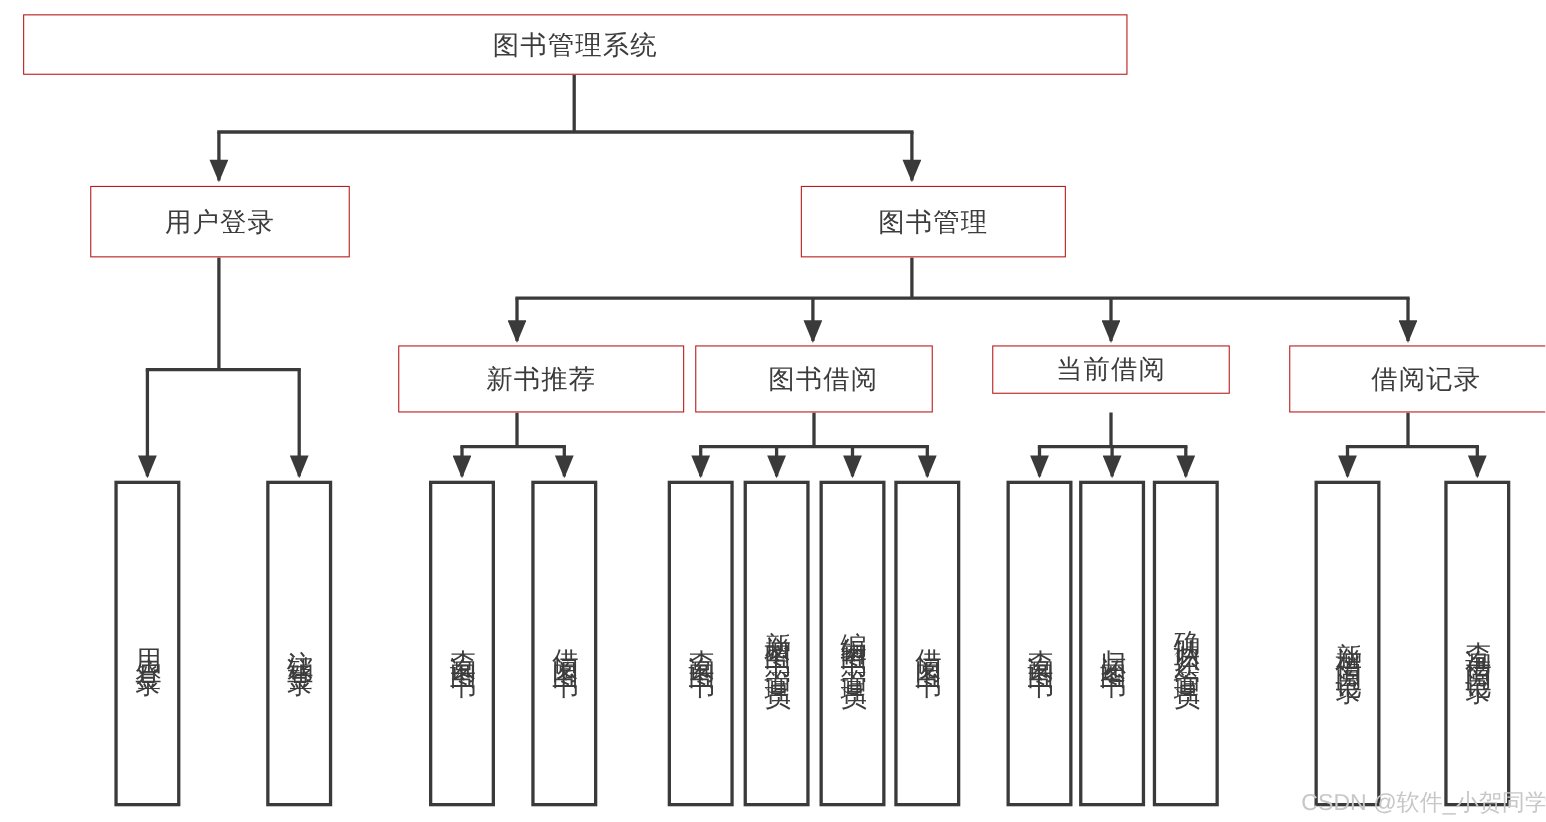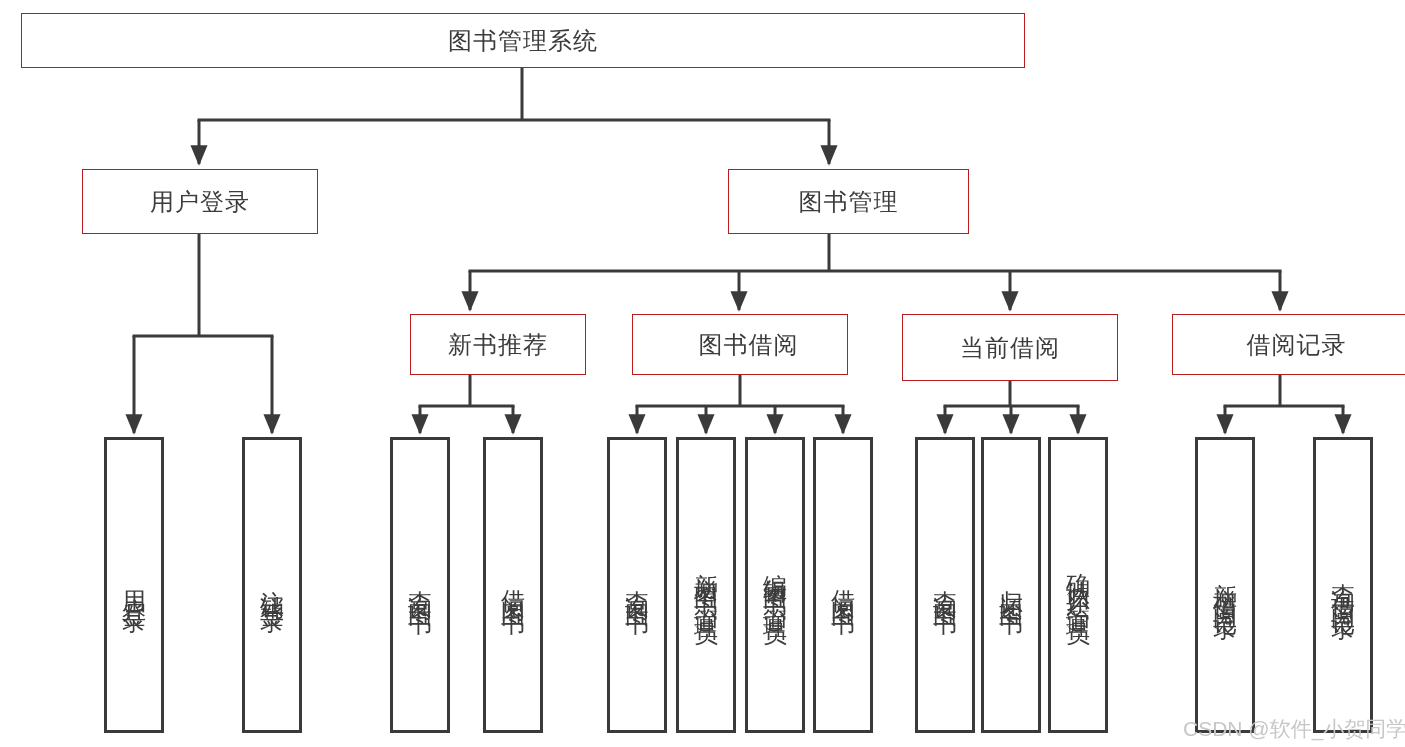--- a/index.html
+++ b/index.html
@@ -117,23 +117,23 @@
       <line x1="1225" y1="406" x2="1225" y2="433" marker-end="url(#arr)"></line>
       <line x1="1343" y1="406" x2="1343" y2="433" marker-end="url(#arr)"></line>
     </g>
   </svg>
 
   <div class="hbox" style="left:21px; top:13px; width:1004px; height:55px;">图书管理系统</div>
 
   <div class="hbox" style="left:82px; top:169px; width:236px; height:65px;">用户登录</div>
   <div class="hbox" style="left:711px; top:169px; width:241px; height:65px;margin-left:17px;">图书管理</div>
 
-  <div class="hbox" style="left:362px; top:314px; width:176px; height:61px;margin-left:48px;">新书推荐</div>
+  <div class="hbox" style="left:362px; top:314px; width:260px; height:61px;">新书推荐</div>
   <div class="hbox" style="left:632px; top:314px; width:216px; height:61px;padding-left:17px;">图书借阅</div>
-  <div class="hbox" style="left:902px; top:314px; width:216px; height:67px;text-align:right;">当前借阅</div>
+  <div class="hbox" style="left:902px; top:314px; width:216px; height:44px;text-align:right;">当前借阅</div>
   <div class="hbox" style="left:1172px; top:314px; width:249px; height:61px;">借阅记录</div>
 
   <div class="vbox" style="left:104px; top:437px; width:60px; height:296px;">用户登录</div>
   <div class="vbox" style="left:242px; top:437px; width:60px; height:296px;">注销登录</div>
 
   <div class="vbox" style="left:390px; top:437px; width:60px; height:296px;">查询图书</div>
   <div class="vbox" style="left:483px; top:437px; width:60px; height:296px;">借阅图书</div>
 
   <div class="vbox" style="left:607px; top:437px; width:60px; height:296px;">查询图书</div>
   <div class="vbox" style="left:676px; top:437px; width:60px; height:296px;">新增图书（管理员）</div>

